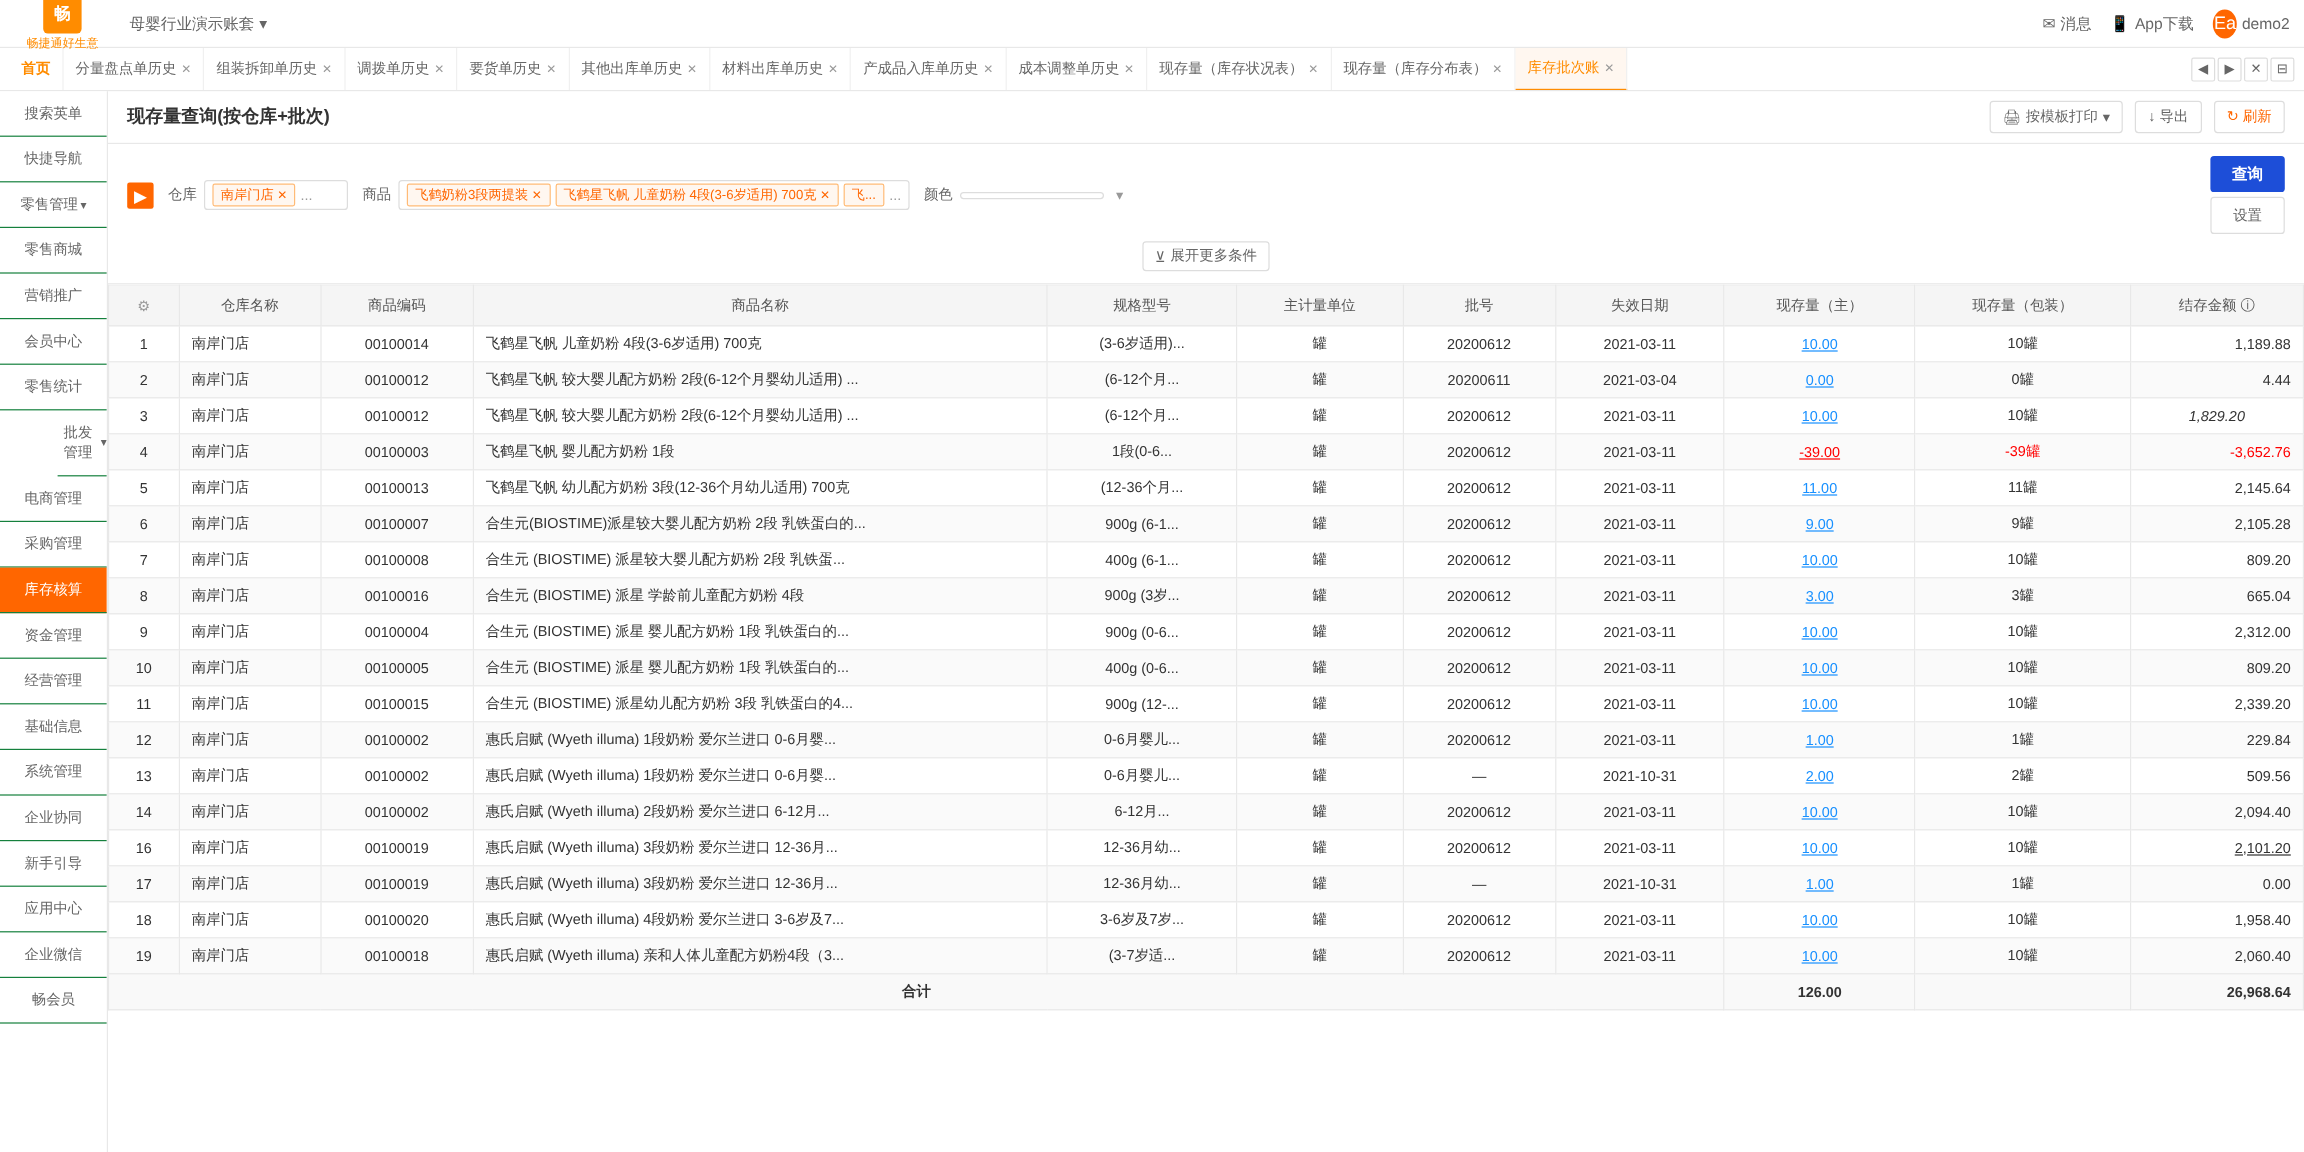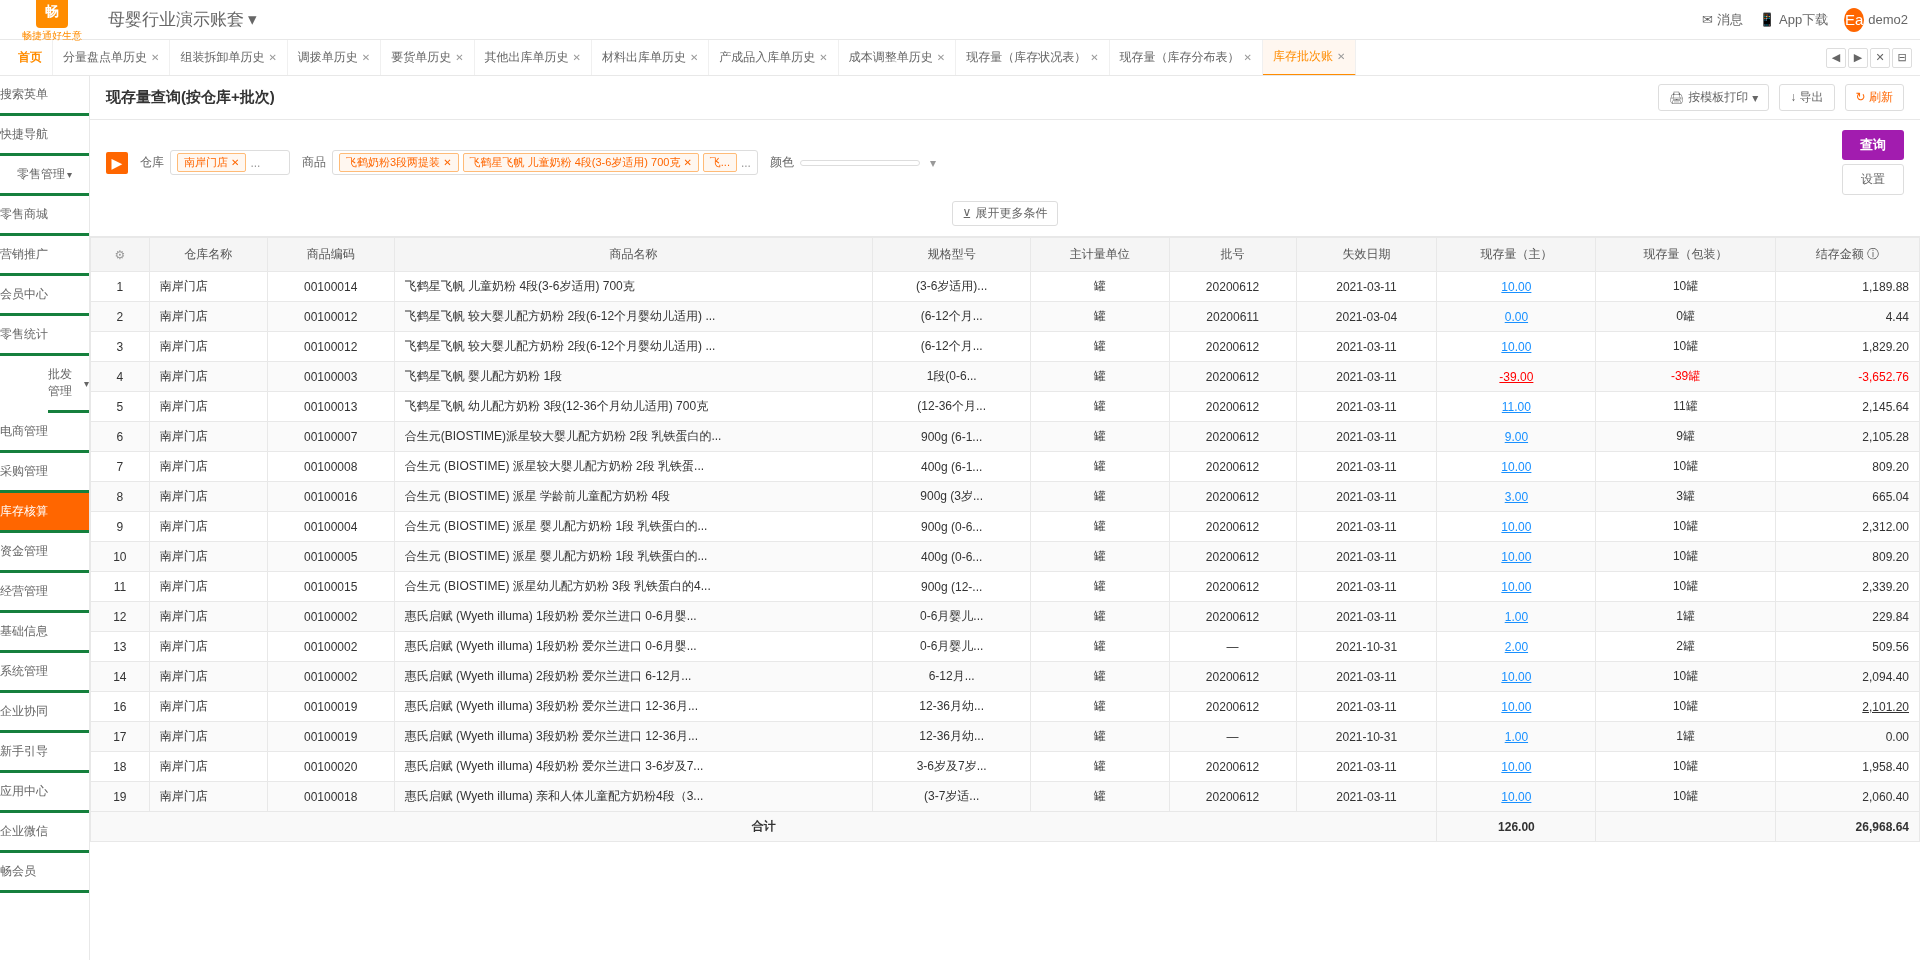--- a/index.html
+++ b/index.html
@@ -3,37 +3,37 @@
   <meta charset="utf-8">
   <style>
     * { box-sizing: border-box; margin: 0; padding: 0; }
     body { font-family: 'Microsoft YaHei', Arial, sans-serif; font-size: 12px; background: #f5f5f5; color: #333; overflow: hidden; }
 
     
     .top-bar { display: flex; align-items: center; background: #fff; height: 40px; padding: 0 12px; border-bottom: 1px solid #e8e8e8; gap: 16px; }
     .logo-area { display: flex; flex-direction: column; align-items: center; justify-content: center; width: 80px; }
     .logo-icon { width: 32px; height: 32px; background: #ff8c00; border-radius: 4px; display: flex; align-items: center; justify-content: center; color: #fff; font-size: 14px; font-weight: bold; }
     .logo-text { font-size: 10px; color: #ff8c00; margin-top: 1px; }
-    .industry-selector { display: flex; align-items: center; color: #666; font-size: 17px; cursor: pointer; gap: 4px; }
+    .industry-selector { display: flex; align-items: center; color: #666; font-size: 13px; cursor: pointer; gap: 4px; }
     .top-right { margin-left: auto; display: flex; align-items: center; gap: 16px; }
     .top-icon-btn { display: flex; align-items: center; gap: 4px; color: #666; cursor: pointer; font-size: 13px; }
 
     
     .tab-bar { background: #fff; border-bottom: 1px solid #e8e8e8; display: flex; align-items: center; height: 36px; padding: 0 8px; overflow: hidden; }
     .tab-item { display: flex; align-items: center; padding: 0 10px; height: 36px; font-size: 12px; color: #666; cursor: pointer; white-space: nowrap; border-right: 1px solid #f0f0f0; gap: 4px; flex-shrink: 0; }
     .tab-item.home { color: #ff8c00; font-weight: bold; text-align: right; }
     .tab-item.active { color: #ff8c00; background: #fff7f0; border-bottom: 2px solid #ff8c00; }
     .tab-close { color: #999; font-size: 10px; }
     .tab-nav { display: flex; align-items: center; gap: 2px; margin-left: auto; }
     .tab-nav-btn { width: 20px; height: 20px; display: flex; align-items: center; justify-content: center; cursor: pointer; color: #666; border: 1px solid #ddd; border-radius: 2px; font-size: 11px; }
 
     
     .layout { display: flex; height: calc(100vh - 76px); }
     .sidebar { width: 90px; background: #fff; border-right: 1px solid #e8e8e8; display: flex; flex-direction: column; overflow-y: auto; }
-    .sidebar-item { padding: 10px 0; cursor: pointer; color: #666; font-size: 12px; border-bottom: 3px solid #15803d; }
+    .sidebar-item { padding: 10px 0; text-align: center; cursor: pointer; color: #666; font-size: 12px; border-bottom: 1px solid #15803d; }
     .sidebar-item.active { background: #ff6600; color: #fff; }
 
     
     .main { flex: 1; display: flex; flex-direction: column; overflow: hidden; }
     .page-header { background: #fff; padding: 8px 16px; border-bottom: 1px solid #e8e8e8; display: flex; align-items: center; justify-content: space-between; }
     .page-title { font-size: 15px; font-weight: bold; color: #333; }
     .header-actions { display: flex; align-items: center; gap: 10px; }
     .btn-template { background: #fff; border: 1px solid #ddd; border-radius: 3px; padding: 4px 10px; cursor: pointer; color: #666; font-size: 12px; display: flex; align-items: center; gap: 4px; }
     .btn-export { background: #fff; border: 1px solid #ddd; border-radius: 3px; padding: 4px 10px; cursor: pointer; color: #666; font-size: 12px; }
     .btn-refresh { background: #fff; border: 1px solid #ddd; border-radius: 3px; padding: 4px 10px; cursor: pointer; color: #ff6600; font-size: 12px; }
@@ -41,21 +41,21 @@
     
     .filter-area { background: #fff; padding: 10px 16px; border-bottom: 1px solid #e8e8e8; }
     .filter-row { display: flex; align-items: center; gap: 12px; flex-wrap: wrap; }
     .filter-item { display: flex; align-items: center; gap: 6px; }
     .filter-label { color: #666; font-size: 12px; white-space: nowrap; }
     .filter-tag-box { display: flex; align-items: center; border: 1px solid #ddd; border-radius: 3px; padding: 2px 6px; background: #fff; min-width: 120px; gap: 4px; flex-wrap: wrap; }
     .filter-tag { background: #fff7f0; border: 1px solid #ffbb77; border-radius: 2px; padding: 1px 6px; font-size: 11px; color: #ff6600; display: flex; align-items: center; gap: 3px; }
     .filter-tag-close { cursor: pointer; color: #ff6600; font-size: 10px; }
     .filter-dots { color: #999; }
     .btn-expand { background: #fff; border: 1px solid #ddd; border-radius: 3px; padding: 3px 10px; cursor: pointer; color: #666; font-size: 12px; display: flex; align-items: center; gap: 4px; margin: 6px auto 0; }
-    .btn-query { background: #a21caf; color: #fff; border: none; border-radius: 3px; padding: 6px 18px; cursor: pointer; font-size: 13px; font-weight: bold; }
+    .btn-query { background: #1d4ed8; color: #fff; border: none; border-radius: 3px; padding: 6px 18px; cursor: pointer; font-size: 13px; font-weight: bold; }
     .btn-setting { background: #fff; border: 1px solid #ddd; border-radius: 3px; padding: 6px 14px; cursor: pointer; color: #666; font-size: 12px; }
     .query-btns { display: flex; flex-direction: column; gap: 4px; margin-left: auto; }
 
     
     .toggle-arrow { width: 22px; height: 22px; background: #ff6600; color: #fff; border-radius: 2px; display: flex; align-items: center; justify-content: center; cursor: pointer; font-size: 14px; flex-shrink: 0; }
 
     
     .table-area { flex: 1; overflow: auto; background: #fff; }
     table { width: 100%; border-collapse: collapse; font-size: 12px; }
     thead tr { background: #f5f5f5; }
@@ -310,21 +310,21 @@
     <td>3</td>
     <td class="td-left">南岸门店</td>
     <td>00100012</td>
     <td class="td-left" style="max-width:280px;overflow:hidden;text-overflow:ellipsis;">飞鹤星飞帆 较大婴儿配方奶粉 2段(6-12个月婴幼儿适用) ...</td>
     <td>(6-12个月...</td>
     <td>罐</td>
     <td>20200612</td>
     <td>2021-03-11</td>
     <td class="td-link ">10.00</td>
     <td class="">10罐</td>
-    <td class="" style="text-align:right;">1,829.20</td>
+    <td class="" style="text-align:center;font-style:italic;">1,829.20</td>
   </tr>
             <tr>
     <td>4</td>
     <td class="td-left">南岸门店</td>
     <td>00100003</td>
     <td class="td-left" style="max-width:280px;overflow:hidden;text-overflow:ellipsis;">飞鹤星飞帆 婴儿配方奶粉 1段</td>
     <td>1段(0-6...</td>
     <td>罐</td>
     <td>20200612</td>
     <td>2021-03-11</td>

